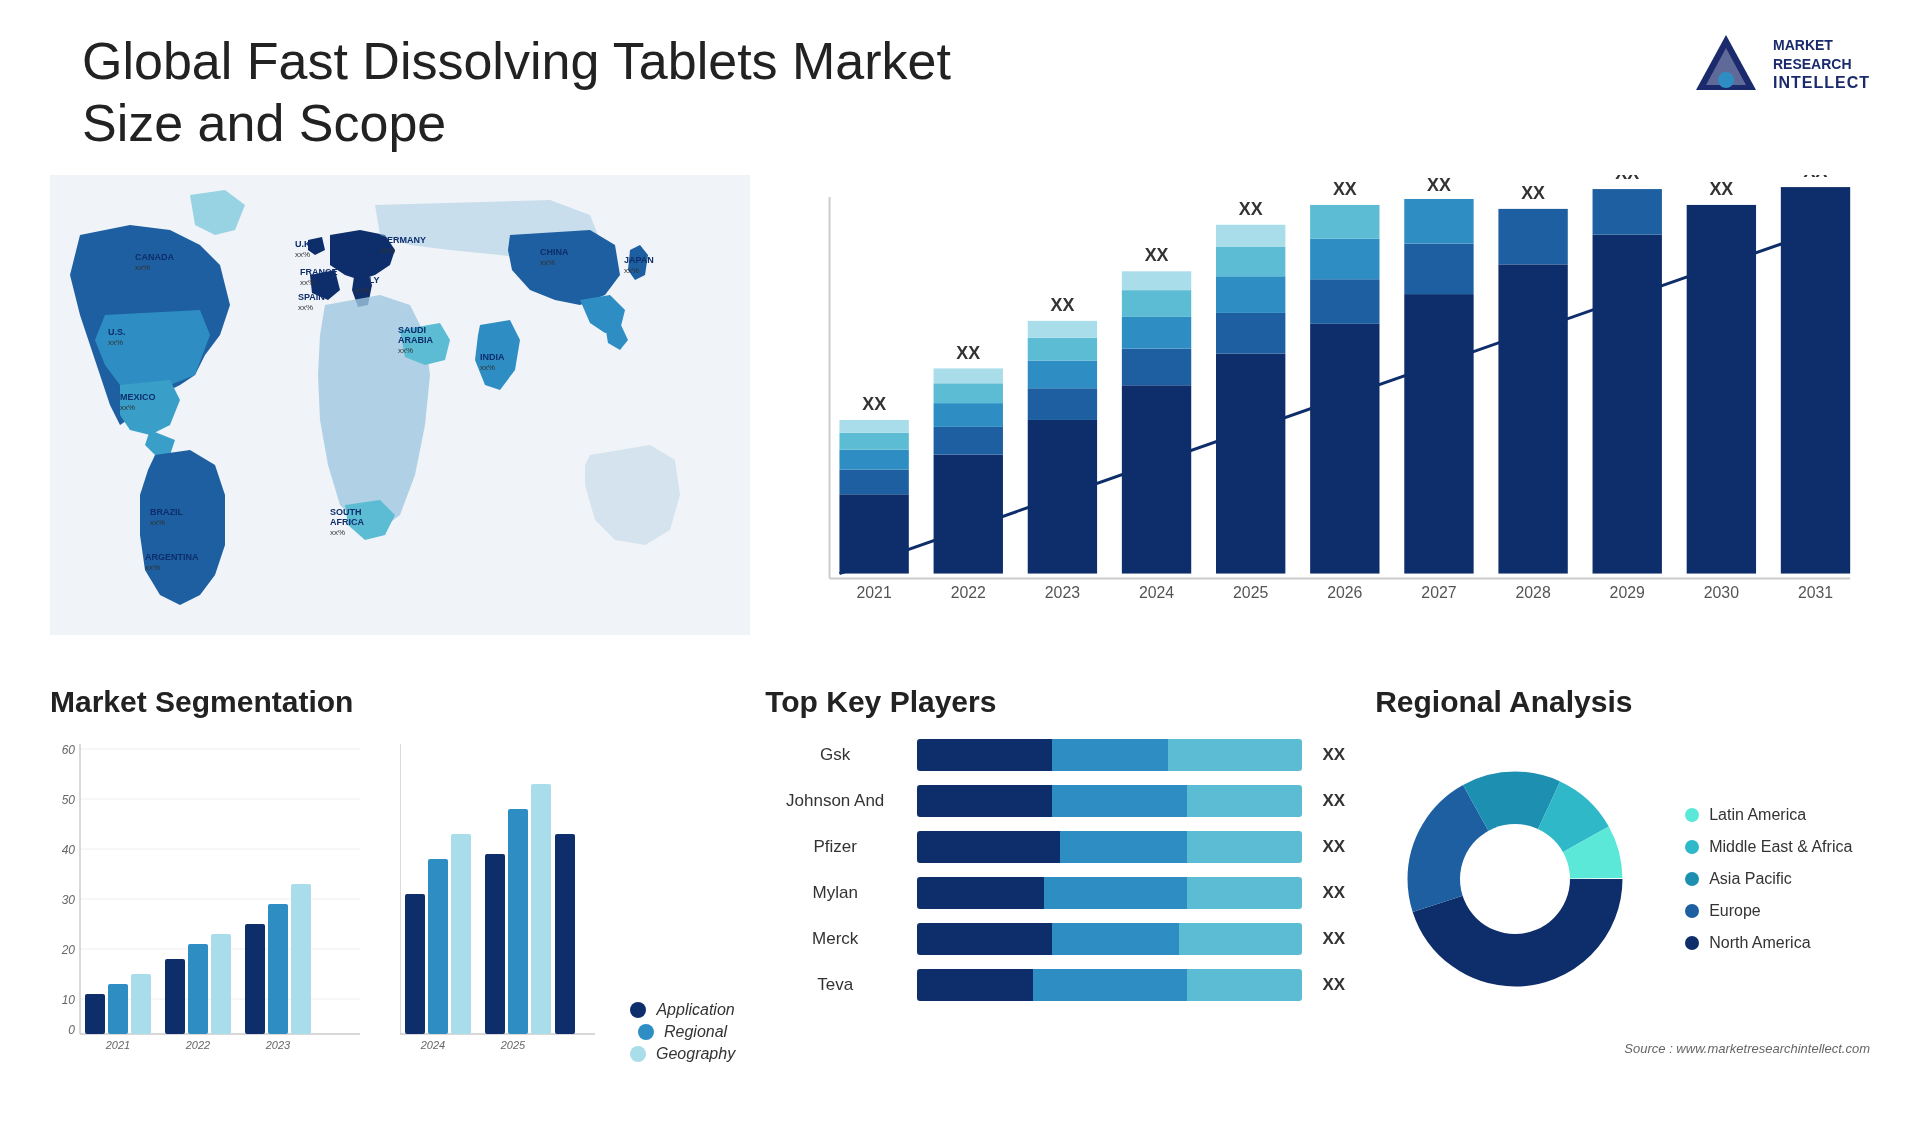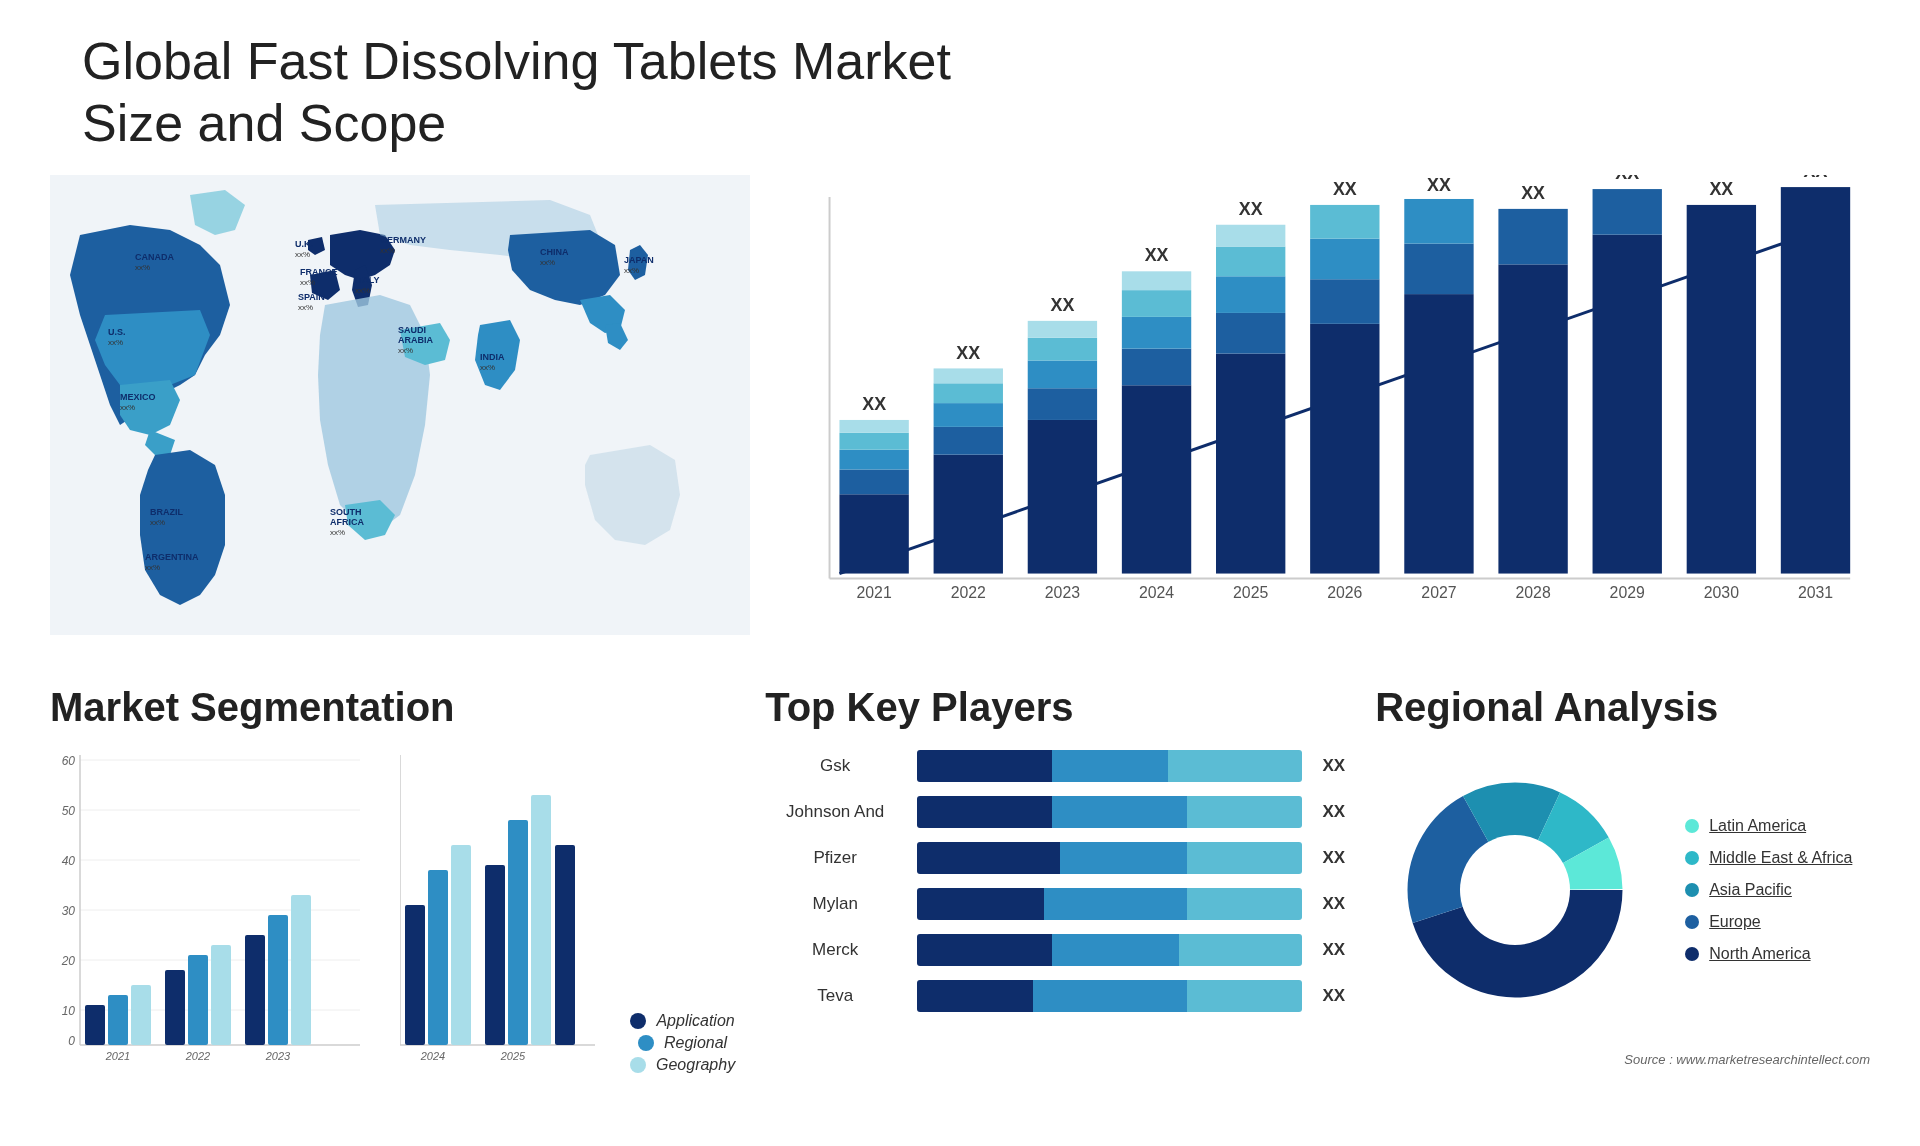--- a/index.html
+++ b/index.html
@@ -88,21 +88,21 @@
       flex: 0 0 550px;
     }
     .key-players-section {
       flex: 0 0 580px;
     }
     .regional-section {
       flex: 1;
     }
 
     .section-title {
-      font-size: 40px;
+      font-size: 30px;
       font-weight: 700;
       color: #222;
       margin-bottom: 20px;
     }
 
     
     .seg-chart-container {
       display: flex;
       gap: 30px;
       align-items: flex-end;
@@ -181,36 +181,47 @@
       display: flex;
       flex-direction: column;
       gap: 14px;
     }
     .regional-legend-item {
       display: flex;
       align-items: center;
       gap: 10px;
       font-size: 16px;
       color: #333;
-      text-decoration: underline;
     }
     .regional-dot {
       width: 14px;
       height: 14px;
       border-radius: 50%;
       flex-shrink: 0;
     }
   </style>
 </head>
 <body>
 
 <div class="page">
 
   <div class="header">
     <h1 class="main-title">Global Fast Dissolving Tablets Market Size and Scope</h1>
+    <div class="logo-area">
+      <svg class="logo-icon" viewBox="0 0 70 70">
+        <polygon points="35,5 65,60 5,60" fill="#1a2a6c"></polygon>
+        <polygon points="35,18 55,55 15,55" fill="white" opacity="0.3"></polygon>
+        <circle cx="35" cy="50" r="8" fill="#2e8ec4"></circle>
+      </svg>
+      <div class="logo-text">
+        <span class="market">MARKET</span>
+        <span>RESEARCH</span>
+        <span class="intellect">INTELLECT</span>
+      </div>
+    </div>
   </div>
 
   <div class="top-row">
 
     <div class="map-section">
       <div class="world-map-container">
         <svg viewBox="0 0 700 460" width="700" height="460">
 
           <rect width="700" height="460" fill="#f0f4f8"></rect>
 

